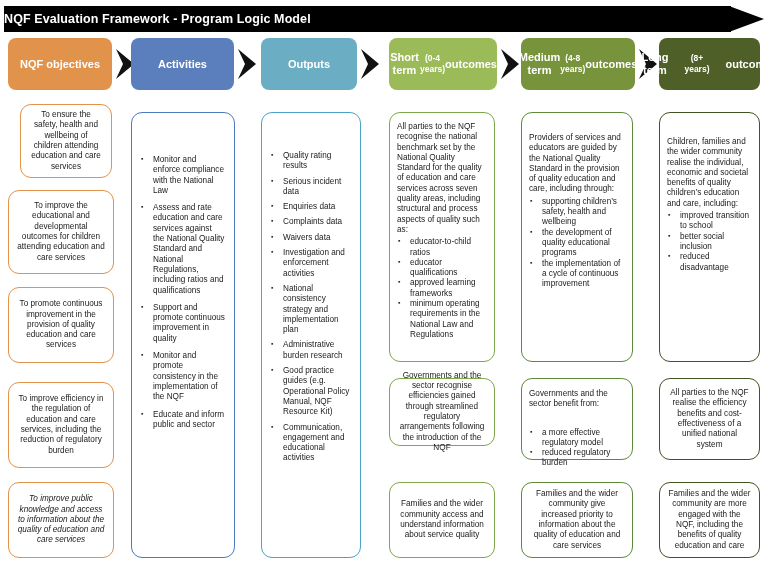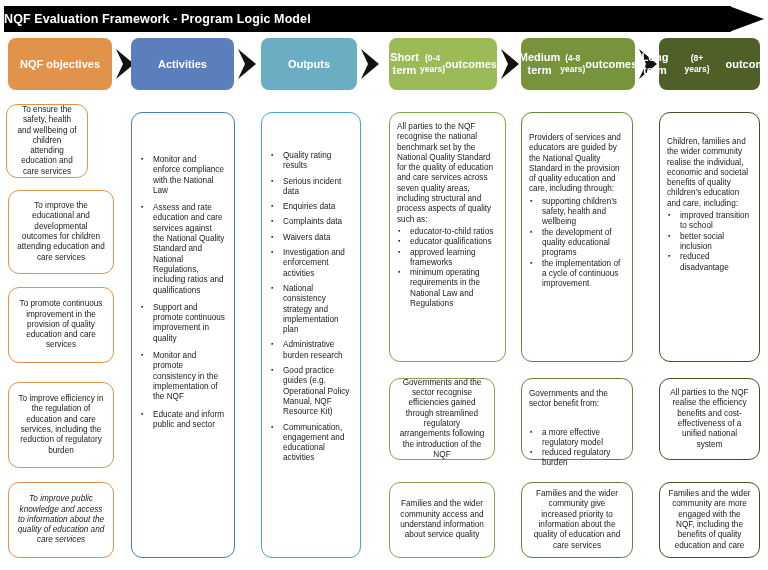--- a/index.html
+++ b/index.html
@@ -141,21 +141,21 @@
     <polygon points="2,1 20,16 2,31 9,16" fill="#111111"></polygon>
   </svg>
 
   <div class="hdr" id="h5" style="left: 659px; width: 101px; background: rgb(79, 95, 40); gap: 16px;">
     <span>Long term</span>
     <span class="sub">(8+ years)</span>
     <span>outcomes</span>
   </div>
 </div>
 
-<div class="colbox" style="left:6px;top:104px;width:82px;height:74px;border-color:#E1924B;">
+<div class="colbox" style="left:20px;top:104px;width:92px;height:74px;border-color:#E1924B;">
   <div class="padc">
       <div class="boxtext center">To ensure the safety, health and wellbeing of children attending education and care services</div>
     </div>
 </div>
 <div class="colbox" style="left:8px;top:190px;width:106px;height:84px;border-color:#E1924B;">
   <div class="padc">
       <div class="boxtext center">To improve the educational and developmental outcomes for children attending education and care services</div>
     </div>
 </div>
 <div class="colbox" style="left:8px;top:287px;width:106px;height:76px;border-color:#E1924B;">
@@ -196,32 +196,32 @@
       <li class="boxtext">Waivers data</li>
       <li class="boxtext">Investigation and enforcement activities</li>
       <li class="boxtext">National consistency strategy and implementation plan</li>
       <li class="boxtext">Administrative burden research</li>
       <li class="boxtext">Good practice guides (e.g. Operational Policy Manual, NQF Resource Kit)</li>
       <li class="boxtext">Communication, engagement and educational activities</li>
     </ul>
   </div>
 </div>
 
-<div class="colbox" style="left:389px;top:112px;width:117px;height:250px;border-color:#7FA74B;">
+<div class="colbox" style="left:389px;top:112px;width:106px;height:250px;border-color:#7FA74B;">
   <div class="pad" style="padding-top:9px;">
     <div class="boxtext">All parties to the NQF recognise the national benchmark set by the National Quality Standard for the quality of education and care services across seven quality areas, including structural and process aspects of quality such as:</div>
     <ul class="sub" style="margin-top:2px;">
       <li class="boxtext">educator-to-child ratios</li>
       <li class="boxtext">educator qualifications</li>
       <li class="boxtext">approved learning frameworks</li>
       <li class="boxtext">minimum operating requirements in the National Law and Regulations</li>
     </ul>
   </div>
 </div>
-<div class="colbox" style="left:389px;top:378px;width:106px;height:82px;border-color:#7FA74B;">
+<div class="colbox" style="left:389px;top:378px;width:106px;height:68px;border-color:#7FA74B;">
   <div class="padc">
       <div class="boxtext center">Governments and the sector recognise efficiencies gained through streamlined regulatory arrangements following the introduction of the NQF</div>
     </div>
 </div>
 <div class="colbox" style="left:389px;top:482px;width:106px;height:76px;border-color:#7FA74B;">
   <div class="padc">
       <div class="boxtext center">Families and the wider community access and understand information about service quality</div>
     </div>
 </div>
 

